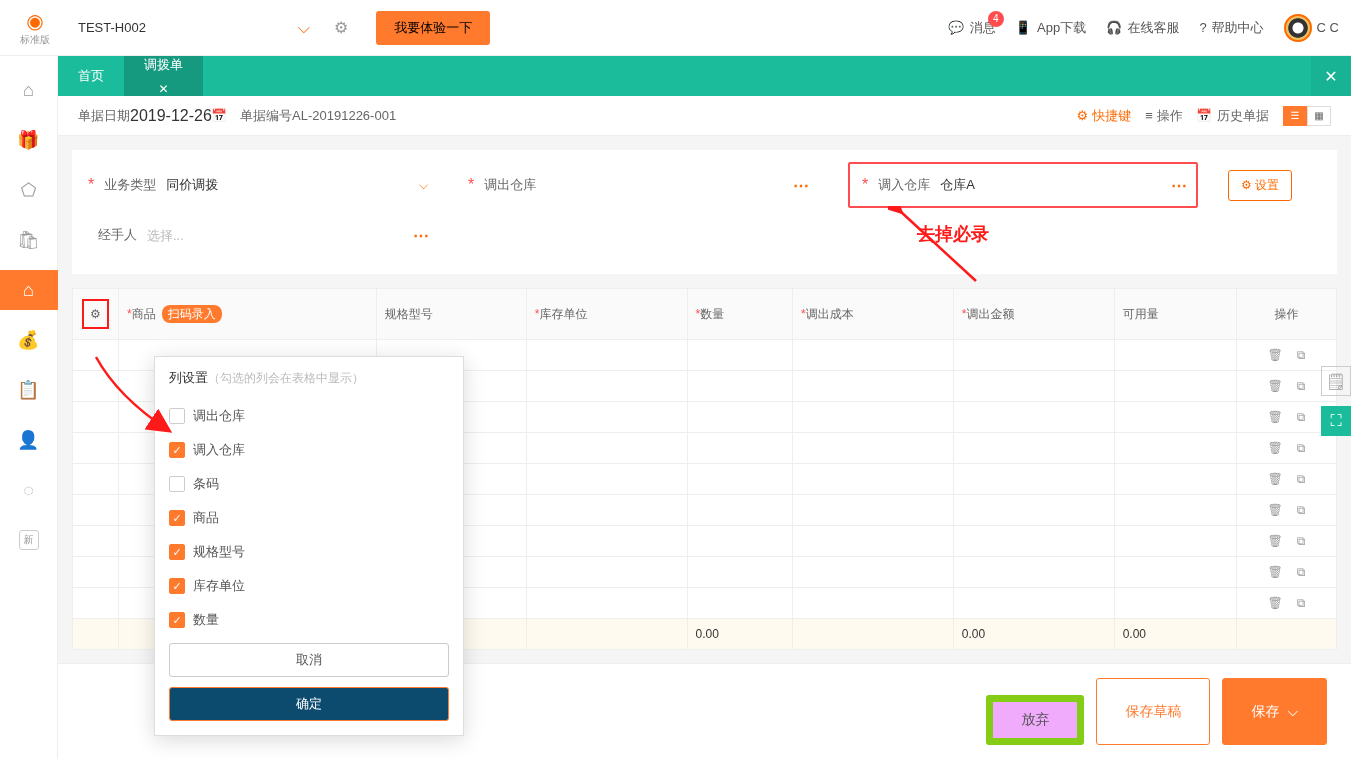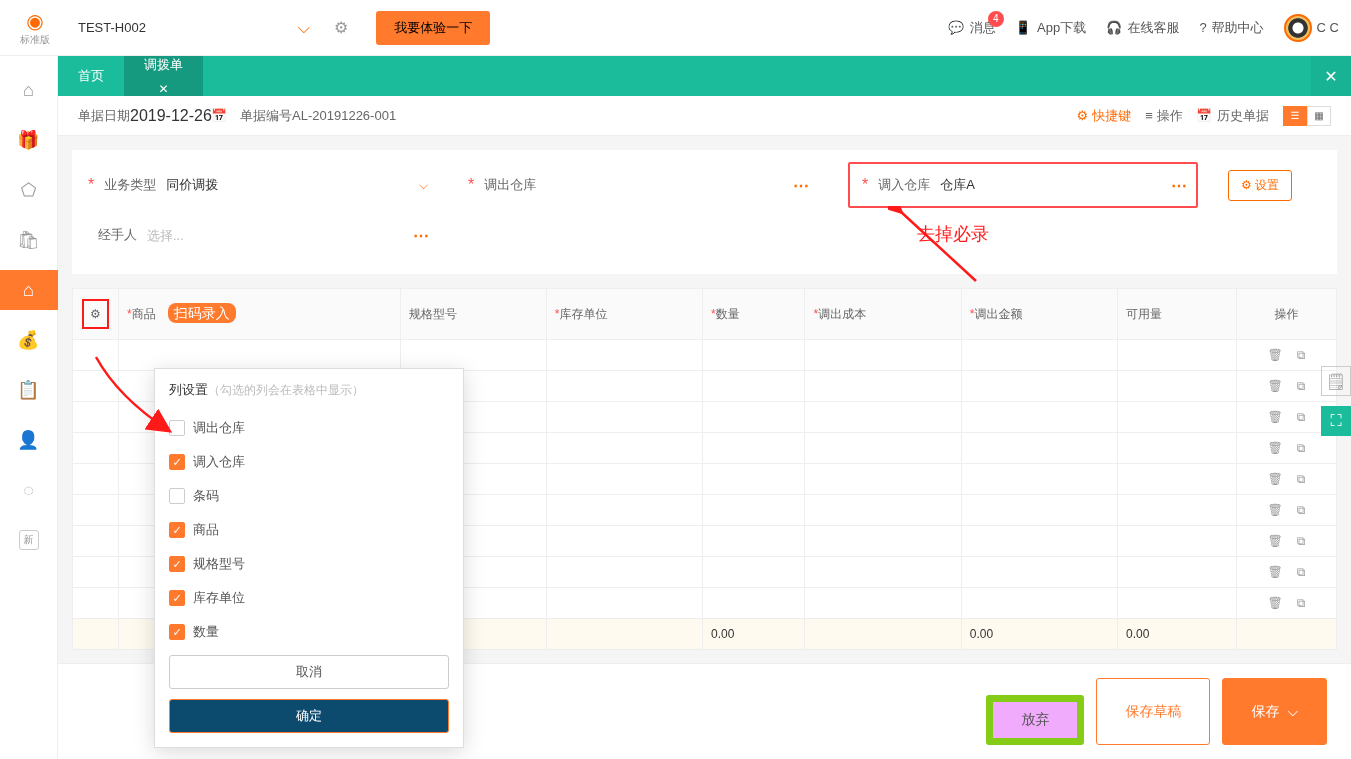--- a/index.html
+++ b/index.html
@@ -41,35 +41,35 @@
 .field { display: flex; align-items: center; gap: 10px; flex: 1; position: relative; }
 .field .req { color: #ff4d4f; }
 .field .lbl { font-size: 13px; color: #666; }
 .field .val, .field input { font-size: 13px; color: #333; border: none; outline: none; flex: 1; }
 .field input::placeholder { color: #bbb; }
 .field .chev { color: #ff6a00; position: absolute; right: 10px; font-size: 12px; }
 .field .dots { color: #ff6a00; position: absolute; right: 10px; letter-spacing: -1px; font-weight: bold; }
 .field.boxed { border: 2px solid #ff4d4f; padding: 12px; border-radius: 2px; }
 .settings-btn { border: 1px solid #ff6a00; color: #ff6a00; padding: 6px 12px; border-radius: 3px; font-size: 12px; cursor: pointer; background: #fff; }
 .anno-arrow { position: absolute; top: 56px; left: 816px; pointer-events: none; }
-.anno-text { position: absolute; top: 72px; left: 845px; color: #ff1a1a; font-size: 18px; font-weight: 400; }
+.anno-text { position: absolute; top: 72px; left: 845px; color: #ff1a1a; font-size: 18px; font-weight: 700; }
 .anno-arrow2 { position: absolute; top: 296px; left: 20px; pointer-events: none; z-index: 20; }
 .grid-area { margin: 0 14px; background: #fff; position: relative; }
 .table { width: 100%; border-collapse: collapse; font-size: 12px; }
 .table th { background: #fafafa; border: 1px solid #eee; padding: 10px 8px; text-align: left; color: #666; font-weight: normal; }
 .table th .req { color: #ff4d4f; }
 .table td { border: 1px solid #eee; padding: 8px; height: 30px; color: #333; }
 .gear-col { width: 46px; text-align: center !important; }
 .gear-col-box { border: 2px solid #ff1a1a; padding: 6px; display: inline-flex; align-items: center; justify-content: center; }
-.scan-btn { background: #ff7a2d; color: #fff; padding: 2px 6px; border-radius: 8px; font-size: 14px; margin-left: 12px; }
+.scan-btn { background: #ff7a2d; color: #fff; padding: 2px 6px; border-radius: 8px; font-size: 12px; margin-left: 6px; }
 .op-col { width: 100px; text-align: center !important; }
 .op-icons { display: flex; gap: 14px; justify-content: center; color: #999; }
 .op-icons span { cursor: pointer; }
 .sum-row td { background: #fffaf0; font-weight: 500; }
-.col-popup { position: absolute; top: 312px; left: 96px; width: 310px; background: #fff; border: 1px solid #ddd; box-shadow: 0 4px 20px rgba(0,0,0,0.15); z-index: 10; font-size: 13px; }
+.col-popup { position: absolute; top: 300px; left: 96px; width: 310px; background: #fff; border: 1px solid #ddd; box-shadow: 0 4px 20px rgba(0,0,0,0.15); z-index: 10; font-size: 13px; }
 .col-popup .pop-title { padding: 12px 14px; color: #333; }
 .col-popup .pop-title .hint { color: #bbb; font-size: 12px; }
 .col-list { max-height: 230px; overflow-y: auto; padding: 0 14px; }
 .col-item { display: flex; align-items: center; gap: 8px; padding: 8px 0; color: #555; }
 .chk { width: 16px; height: 16px; border: 1px solid #ccc; border-radius: 2px; display: flex; align-items: center; justify-content: center; font-size: 11px; }
 .chk.on { background: #ff7a2d; border-color: #ff7a2d; color: #fff; }
 .pop-btns { display: flex; justify-content: flex-end; gap: 10px; padding: 14px; flex-direction: column; }
 .pop-btns button { padding: 7px 22px; font-size: 13px; border-radius: 3px; cursor: pointer; }
 .btn-cancel { background: #fff; border: 1px solid #ccc; color: #555; }
 .btn-ok { background: #0c4a6e; border: 1px solid #ff7a2d; color: #fff; }

